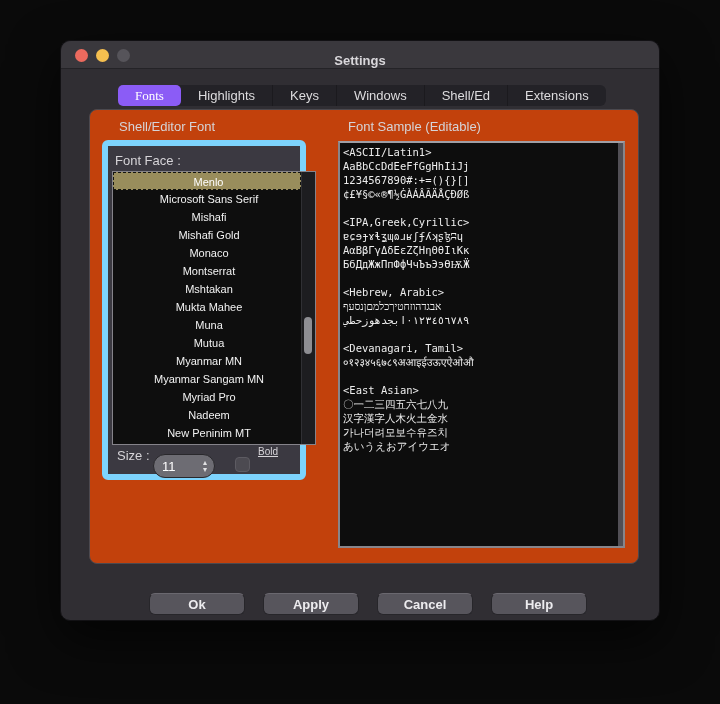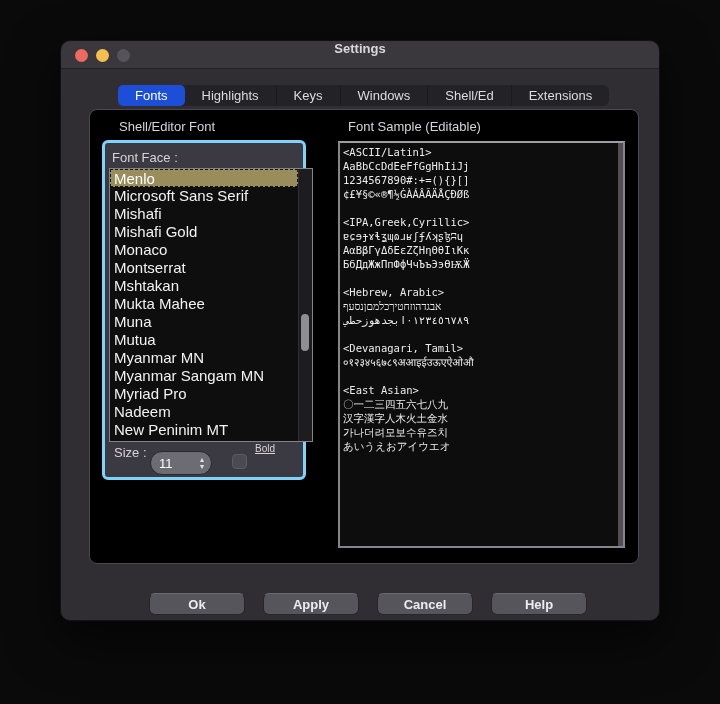--- a/index.html
+++ b/index.html
@@ -1,47 +1,47 @@
 <!DOCTYPE html>
 <html><head>
 <meta charset="utf-8">
 <style>
   html,body{margin:0;padding:0;width:720px;height:704px;background:#0a0a0a;overflow:hidden;
             font-family:"Liberation Sans",sans-serif;-webkit-font-smoothing:antialiased;}
   .window{position:absolute;left:60px;top:40px;width:600px;height:581px;background:#302e33;
           border-radius:10px;box-shadow:0 18px 50px rgba(0,0,0,.65);border:1px solid #121114;box-sizing:border-box;}
   .titlebar{position:absolute;left:0;top:0;width:100%;height:28px;background:#3a383d;
             border-radius:10px 10px 0 0;border-bottom:1px solid #242327;box-sizing:border-box;
-            display:flex;align-items:flex-start;justify-content:center;}
+            display:flex;align-items:flex-end;justify-content:center;}
   .title{font-size:13px;font-weight:700;color:#d9d7db;}
   .lights{position:absolute;left:14px;top:8px;display:flex;gap:8px;}
   .light{width:13px;height:13px;border-radius:50%;}
   .light.red{background:#ec6a5e;}
   .light.yellow{background:#f5bf4f;}
   .light.gray{background:#56545a;}
 
   .tabstrip{position:absolute;left:57px;top:44px;height:21px;display:inline-flex;align-items:stretch;
             background:#232227;border-radius:6px;}
   .tab{display:flex;align-items:center;padding:0 17px;font-size:13px;color:#dddcde;cursor:default;}
   .tab + .tab{border-left:1px solid #1b1a1e;text-align:center;}
-  .tab.selected{background:#1d4ed8;border-radius:5px;color:#ffffff;border-left:none;}
+  .tab.selected{background:#8b5cf6;border-radius:5px;color:#ffffff;border-left:none;font-family:Liberation Serif, serif;}
   .tab.selected + .tab{border-left:none;}
 
-  .frame{position:absolute;left:28px;top:68px;width:550px;height:455px;background:#000000;
+  .frame{position:absolute;left:28px;top:68px;width:550px;height:455px;background:#c2410c;
          border:1px solid #4b494f;border-radius:8px;box-sizing:border-box;}
   .section-label{position:absolute;font-size:13px;color:#d6d4d8;}
 
   .subpanel{position:absolute;left:12px;top:30px;width:204px;height:340px;background:#3b3941;
-            border:3px solid #7dd3fc;border-radius:6px;box-sizing:border-box;}
+            border:6px solid #7dd3fc;border-radius:6px;box-sizing:border-box;}
   .fontface-label{position:absolute;left:7px;top:7px;font-size:13px;color:#d6d4d8;}
   .listbox{position:absolute;left:4px;top:25px;width:204px;height:274px;background:#0e0e0e;
            border:1px solid #85838a;box-sizing:border-box;display:flex;}
   .rows{flex:1;overflow:hidden;}
-  .row{height:18px;line-height:18px;font-size:15px;color:#f2f2f2;padding-left:4px;white-space:nowrap;
-       box-sizing:border-box;}
+  .row{height:18px;line-height:18px;font-size:11px;color:#f2f2f2;padding-left:4px;white-space:nowrap;
+       box-sizing:border-box;text-align:center;}
   .row.selected{background:#998d5c;border:1px dashed #141410;color:#ffffff;padding-left:3px;}
   .list-scroll{width:13px;background:#1d1d20;border-left:1px solid #303034;position:relative;}
   .list-thumb{position:absolute;left:2px;top:145px;width:8px;height:37px;border-radius:4px;background:#8e8e93;}
 
   .size-label{position:absolute;left:9px;top:302px;font-size:13px;color:#d6d4d8;}
   .size-combo{position:absolute;left:45px;top:308px;width:62px;height:24px;background:#6d6c73;
               border:1px solid #29282c;border-radius:12px;box-sizing:border-box;display:flex;align-items:center;}
   .size-value{flex:1;padding-left:8px;font-size:13px;color:#ffffff;}
   .stepper{display:flex;flex-direction:column;align-items:center;justify-content:center;width:18px;
            font-size:8px;line-height:7px;color:#e2e2e4;}

